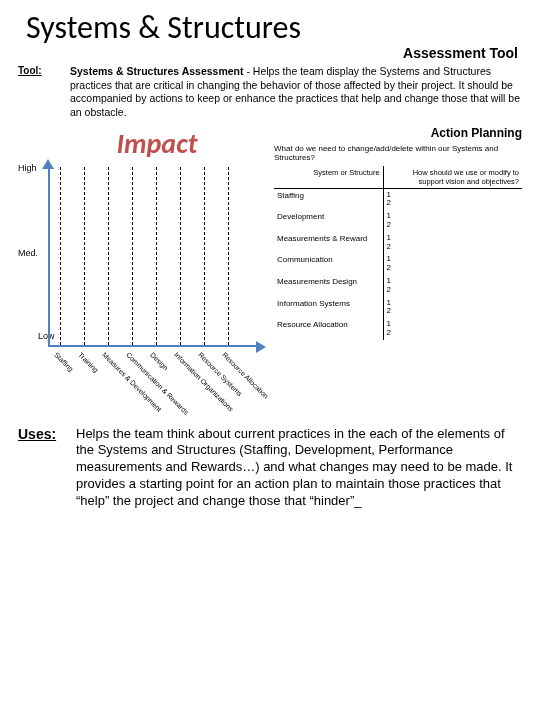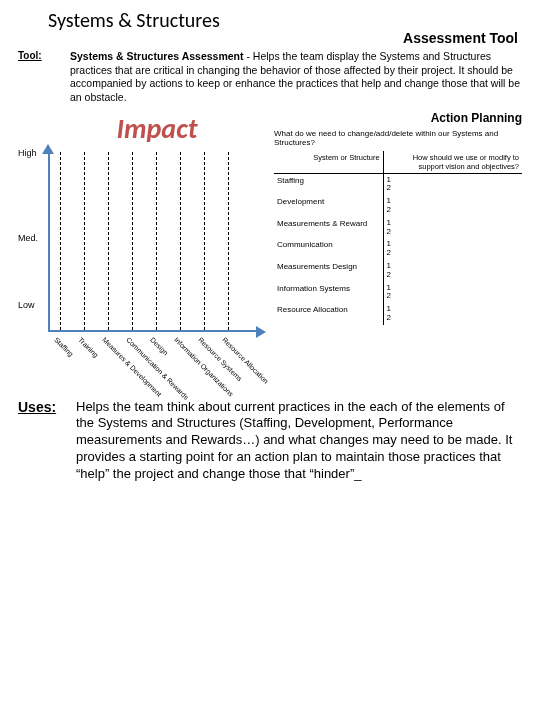--- a/index.html
+++ b/index.html
@@ -7,23 +7,23 @@
     width: 540px;
     height: 720px;
     background: #fff;
     font-family: Arial, Helvetica, sans-serif;
     color: #000;
     padding: 8px 18px;
     position: relative;
   }
   h1.title {
     font-family: Calibri, Arial, sans-serif;
-    font-size: 20px;
+    font-size: 32px;
     font-weight: 400;
-    margin-left: 30px;
+    margin-left: 8px;
   }
   .subtitle-right {
     text-align: right;
     font-size: 14px;
     font-weight: bold;
     margin-top: -2px;
     margin-right: 4px;
   }
   .top-row { display: flex; margin-top: 4px; }
   .tool-label {
@@ -37,21 +37,21 @@
   .impact-word {
     font-family: Calibri, Arial, sans-serif;
     font-size: 28px; font-weight: bold; font-style: italic;
     color: #c0504d; text-align: center; margin-bottom: 2px;
     margin-left: 30px;
   }
   .chart-wrap { position: relative; height: 235px; }
   .ylab { position: absolute; left: 0; font-size: 9px; }
   .ylab.high { top: 0; }
   .ylab.med  { top: 85px; }
-  .ylab.low  { top: 152px; }
+  .ylab.low  { top: 168px; margin-left: 20px; }
   .plot {
     position: absolute; left: 30px; top: 4px; width: 210px; height: 180px;
     border-left: 2px solid #4f81bd; border-bottom: 2px solid #4f81bd;
   }
   .plot::before, .plot::after {
     content: ""; position: absolute; width: 0; height: 0;
   }
   
   .arrow-up {
     position: absolute; left: 24px; top: -4px;
@@ -82,21 +82,21 @@
     padding: 2px 3px; vertical-align: top;
   }
   .ap-table th:first-child { width: 44%; border-right: 1.5px solid #000; }
   .ap-table thead tr { border-bottom: 1.5px solid #000; }
   .ap-table td {
     font-size: 8px; padding: 2px 3px; vertical-align: top;
   }
   .ap-table td:first-child { border-right: 1.5px solid #000; }
   .nums { font-size: 7px; line-height: 1.1; }
   
-  .uses-row { display: flex; margin-top: 16px; gap: 6px; }
+  .uses-row { display: flex; margin-top: 28px; gap: 6px; }
   .uses-label {
     font-size: 14px; font-weight: bold; text-decoration: underline;
     width: 52px; flex-shrink: 0;
   }
   .uses-text { font-size: 13px; line-height: 1.3; }
 </style>
 </head>
 <body>
 
 <h1 class="title">Systems &amp; Structures</h1>

